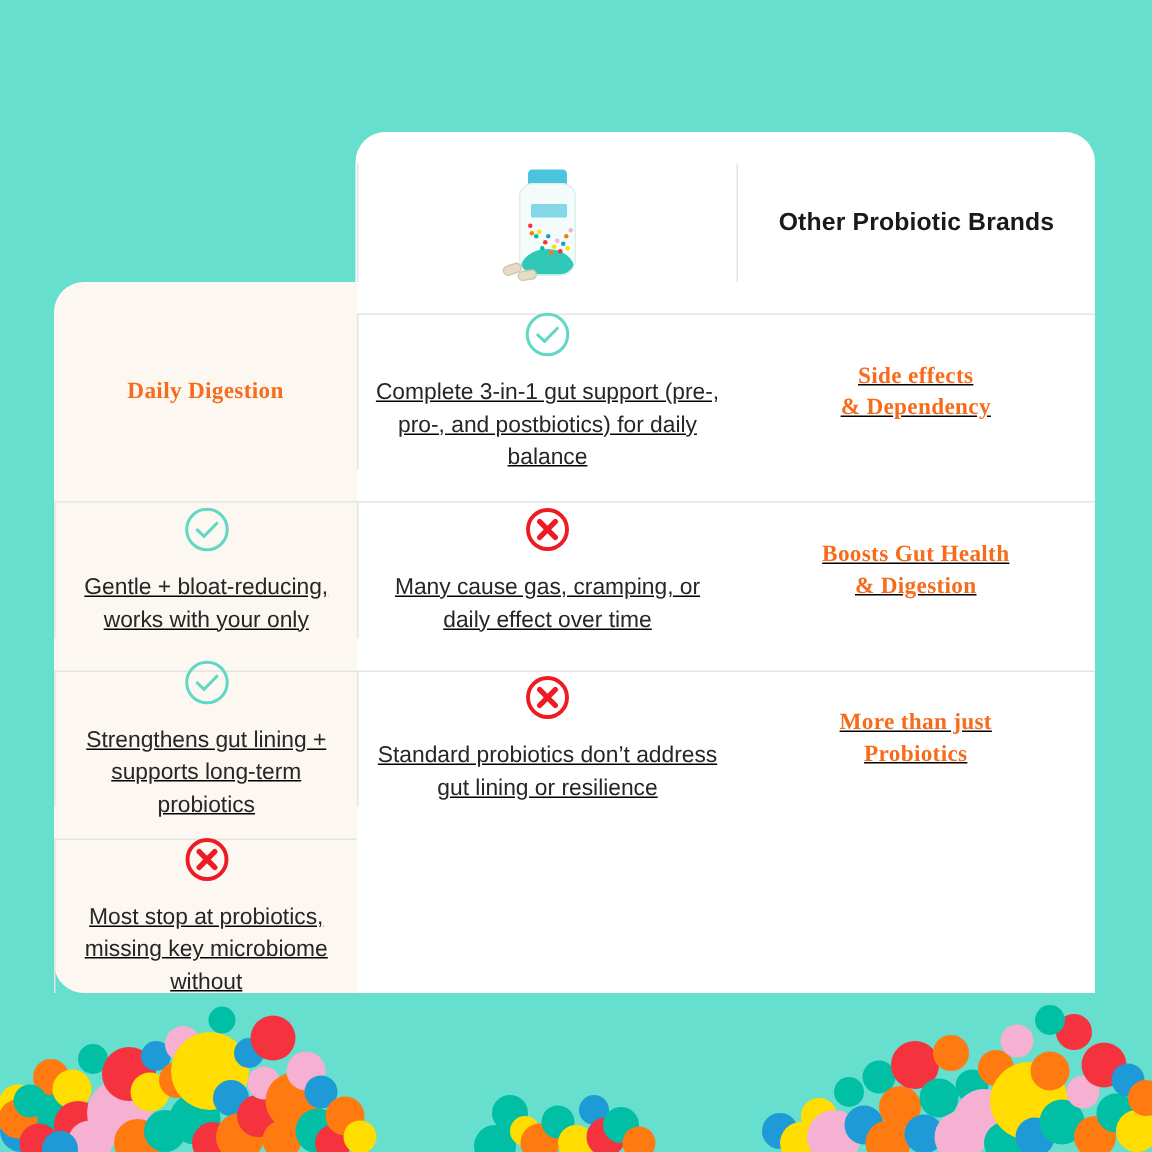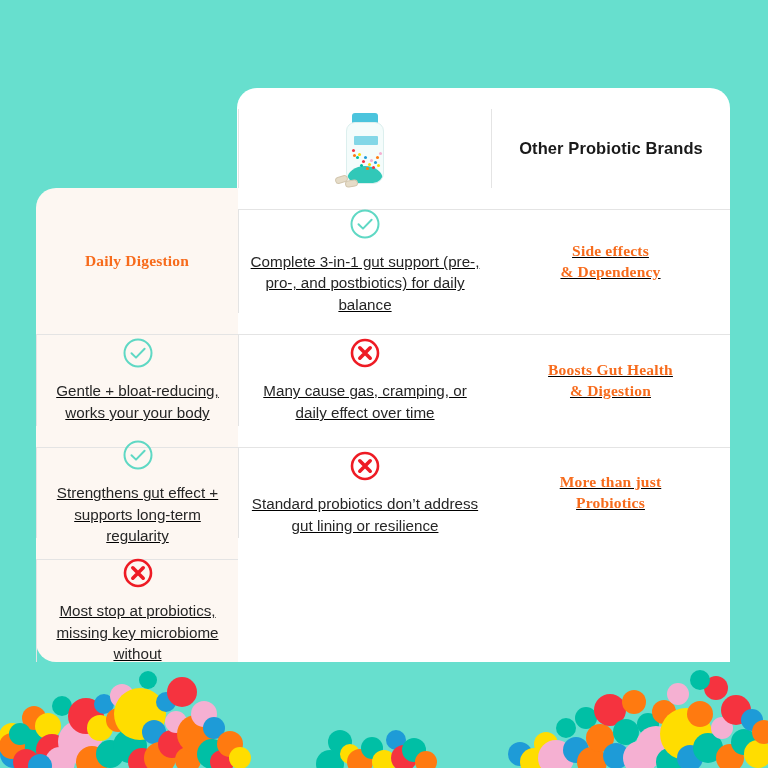--- a/index.html
+++ b/index.html
@@ -285,21 +285,21 @@
     <div class="cell line-h">
       <span class="feature-label">Side effects<br>&amp; Dependency</span>
     </div>
     <div class="cell line-v line-h">
       <span class="cell-icon">
         <svg width="32" height="32" viewBox="0 0 32 32">
           <circle cx="16" cy="16" r="13.5" fill="none" stroke="#5FD8C4" stroke-width="2"></circle>
           <path d="M9.5 16.3 L14 20.6 L22.6 11.8" fill="none" stroke="#5FD8C4" stroke-width="2" stroke-linecap="round" stroke-linejoin="round"></path>
         </svg>
       </span>
-      <span class="cell-text">Gentle + bloat-reducing, works your your body</span>
+      <span class="cell-text">Gentle + bloat-reducing, works with your only</span>
     </div>
     <div class="cell line-v line-h">
       <span class="cell-icon">
         <svg width="32" height="32" viewBox="0 0 32 32">
           <circle cx="16" cy="16" r="13" fill="none" stroke="#EE1B24" stroke-width="2.6"></circle>
           <path d="M10.8 10.8 L21.2 21.2 M21.2 10.8 L10.8 21.2" stroke="#EE1B24" stroke-width="3.6" stroke-linecap="round"></path>
         </svg>
       </span>
       <span class="cell-text">Many cause gas, cramping, or daily effect over time</span>
     </div>
@@ -307,21 +307,21 @@
     <div class="cell line-h">
       <span class="feature-label">Boosts Gut Health<br>&amp; Digestion</span>
     </div>
     <div class="cell line-v line-h">
       <span class="cell-icon">
         <svg width="32" height="32" viewBox="0 0 32 32">
           <circle cx="16" cy="16" r="13.5" fill="none" stroke="#5FD8C4" stroke-width="2"></circle>
           <path d="M9.5 16.3 L14 20.6 L22.6 11.8" fill="none" stroke="#5FD8C4" stroke-width="2" stroke-linecap="round" stroke-linejoin="round"></path>
         </svg>
       </span>
-      <span class="cell-text">Strengthens gut effect + supports long-term regularity</span>
+      <span class="cell-text">Strengthens gut lining + supports long-term probiotics</span>
     </div>
     <div class="cell line-v line-h">
       <span class="cell-icon">
         <svg width="32" height="32" viewBox="0 0 32 32">
           <circle cx="16" cy="16" r="13" fill="none" stroke="#EE1B24" stroke-width="2.6"></circle>
           <path d="M10.8 10.8 L21.2 21.2 M21.2 10.8 L10.8 21.2" stroke="#EE1B24" stroke-width="3.6" stroke-linecap="round"></path>
         </svg>
       </span>
       <span class="cell-text">Standard probiotics don’t address gut lining or resilience</span>
     </div>

